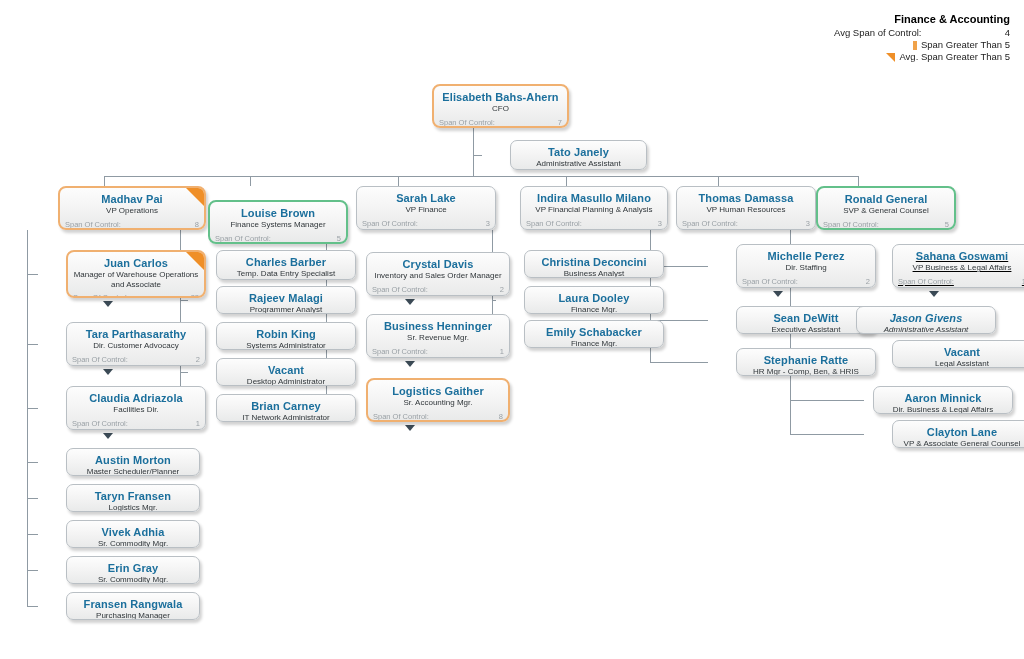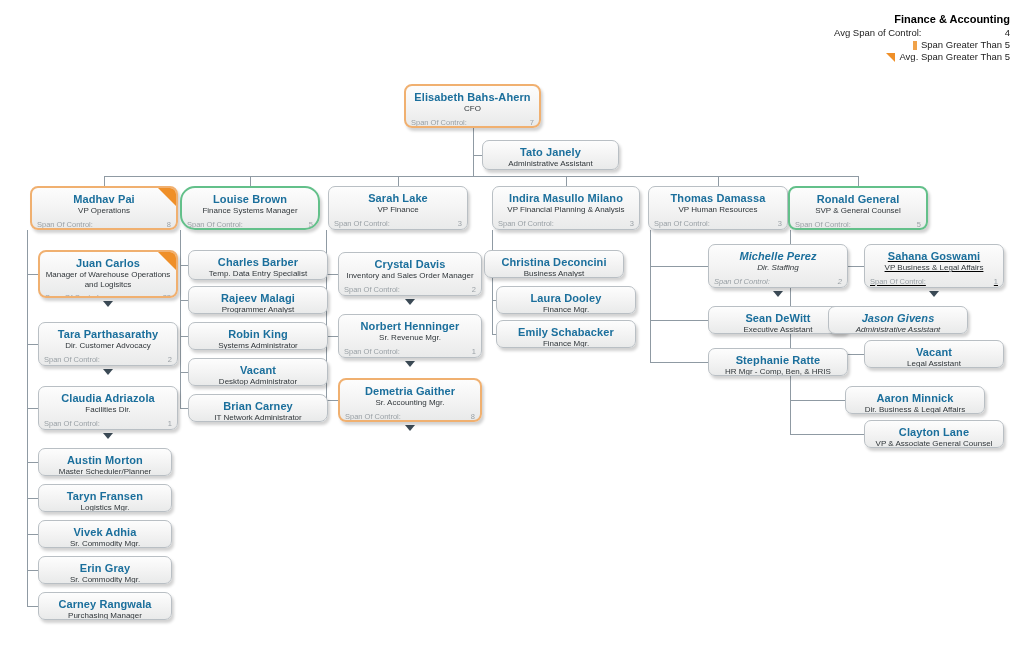--- a/index.html
+++ b/index.html
@@ -22,20 +22,21 @@
 
   
   .node{
     position:absolute;
     box-sizing:border-box;
     background:linear-gradient(to bottom,#fdfdfd 0%,#f4f4f4 48%,#e9eaea 100%);
     border:1px solid #b9bfc4;
     border-radius:7px;
     box-shadow:2px 3px 3px rgba(0,0,0,.18);
     overflow:hidden;
+    margin-left:28px;
   }
   .node.green{border:2px solid #63c08a;border-radius:8px;}
   .node.orange{border:2px solid #f0b070;border-radius:8px;}
 
   .nm{
     text-align:center;
     color:#1b6f9c;
     font-weight:bold;
     font-size:11px;
     line-height:12px;
@@ -189,21 +190,21 @@
           <div class="mrow">
             <span>Span Of Control:</span>
             <span>8</span>
           </div>
           <div class="mrow hot">
             <span>Avg Span of Control:</span>
             <span>8</span>
           </div>
         </div>
       </div>
-      <div class="node green" style="left: 180px; top: 186px; width: 140px; height: 44px; border-radius: 15px;">
+      <div class="node green" style="left: 180px; top: 200px; width: 140px; height: 44px;">
         <div class="nm">Louise Brown</div>
         <div class="ti">Finance Systems Manager</div>
         <div class="metrics">
           <div class="mrow">
             <span>Span Of Control:</span>
             <span>5</span>
           </div>
           <div class="mrow">
             <span>Avg Span of Control:</span>
             <span>5</span>
@@ -262,21 +263,21 @@
           </div>
           <div class="mrow">
             <span>Avg Span of Control:</span>
             <span>3</span>
           </div>
         </div>
       </div>
       <div class="node orange" style="left: 38px; top: 250px; width: 140px; height: 48px;">
         <div class="flag"></div>
         <div class="nm">Juan Carlos</div>
-        <div class="ti">Manager of Warehouse Operations and Logisitcs</div>
+        <div class="ti">Manager of Warehouse Operations and Associate</div>
         <div class="metrics">
           <div class="mrow">
             <span>Span Of Control:</span>
             <span>22</span>
           </div>
         </div>
       </div>
       <div class="node" style="left: 38px; top: 322px; width: 140px; height: 44px;">
         <div class="nm">Tara Parthasarathy</div>
         <div class="ti">Dir. Customer Advocacy</div>
@@ -315,98 +316,98 @@
       </div>
       <div class="node" style="left: 38px; top: 520px; width: 134px; height: 28px;">
         <div class="nm">Vivek Adhia</div>
         <div class="ti">Sr. Commodity Mgr.</div>
       </div>
       <div class="node" style="left: 38px; top: 556px; width: 134px; height: 28px;">
         <div class="nm">Erin Gray</div>
         <div class="ti">Sr. Commodity Mgr.</div>
       </div>
       <div class="node" style="left: 38px; top: 592px; width: 134px; height: 28px;">
-        <div class="nm">Carney Rangwala</div>
+        <div class="nm">Fransen Rangwala</div>
         <div class="ti">Purchasing Manager</div>
       </div>
       <div class="node" style="left: 188px; top: 250px; width: 140px; height: 30px;">
         <div class="nm">Charles Barber</div>
         <div class="ti">Temp. Data Entry Specialist</div>
       </div>
       <div class="node" style="left: 188px; top: 286px; width: 140px; height: 28px;">
         <div class="nm">Rajeev Malagi</div>
         <div class="ti">Programmer Analyst</div>
       </div>
       <div class="node" style="left: 188px; top: 322px; width: 140px; height: 28px;">
         <div class="nm">Robin King</div>
         <div class="ti">Systems Administrator</div>
       </div>
       <div class="node" style="left: 188px; top: 358px; width: 140px; height: 28px;">
         <div class="nm">Vacant</div>
         <div class="ti">Desktop Administrator</div>
       </div>
-      <div class="node" style="left: 188px; top: 394px; width: 140px; height: 28px; border-radius: 8px;">
+      <div class="node" style="left: 188px; top: 394px; width: 140px; height: 28px;">
         <div class="nm">Brian Carney</div>
         <div class="ti">IT Network Administrator</div>
       </div>
       <div class="node" style="left: 338px; top: 252px; width: 144px; height: 44px;">
         <div class="nm">Crystal Davis</div>
         <div class="ti">Inventory and Sales Order Manager</div>
         <div class="metrics">
           <div class="mrow">
             <span>Span Of Control:</span>
             <span>2</span>
           </div>
           <div class="mrow">
             <span>Avg Span of Control:</span>
             <span>2</span>
           </div>
         </div>
       </div>
       <div class="node" style="left: 338px; top: 314px; width: 144px; height: 44px;">
-        <div class="nm">Norbert Henninger</div>
+        <div class="nm">Business Henninger</div>
         <div class="ti">Sr. Revenue Mgr.</div>
         <div class="metrics">
           <div class="mrow">
             <span>Span Of Control:</span>
             <span>1</span>
           </div>
           <div class="mrow">
             <span>Avg Span of Control:</span>
             <span>1</span>
           </div>
         </div>
       </div>
       <div class="node orange" style="left: 338px; top: 378px; width: 144px; height: 44px;">
-        <div class="nm">Demetria Gaither</div>
+        <div class="nm">Logistics Gaither</div>
         <div class="ti">Sr. Accounting Mgr.</div>
         <div class="metrics">
           <div class="mrow">
             <span>Span Of Control:</span>
             <span>8</span>
           </div>
           <div class="mrow">
             <span>Avg Span of Control:</span>
             <span>3</span>
           </div>
         </div>
       </div>
-      <div class="node" style="left: 484px; top: 250px; width: 140px; height: 28px;">
+      <div class="node" style="left: 496px; top: 250px; width: 140px; height: 28px;">
         <div class="nm">Christina Deconcini</div>
         <div class="ti">Business Analyst</div>
       </div>
       <div class="node" style="left: 496px; top: 286px; width: 140px; height: 28px;">
         <div class="nm">Laura Dooley</div>
         <div class="ti">Finance Mgr.</div>
       </div>
       <div class="node" style="left: 496px; top: 320px; width: 140px; height: 28px;">
         <div class="nm">Emily Schabacker</div>
         <div class="ti">Finance Mgr.</div>
       </div>
-      <div class="node" style="left: 708px; top: 244px; width: 140px; height: 44px; font-style: italic;">
+      <div class="node" style="left: 708px; top: 244px; width: 140px; height: 44px;">
         <div class="nm">Michelle Perez</div>
         <div class="ti">Dir. Staffing</div>
         <div class="metrics">
           <div class="mrow">
             <span>Span Of Control:</span>
             <span>2</span>
           </div>
           <div class="mrow">
             <span>Avg Span of Control:</span>
             <span>2</span>

